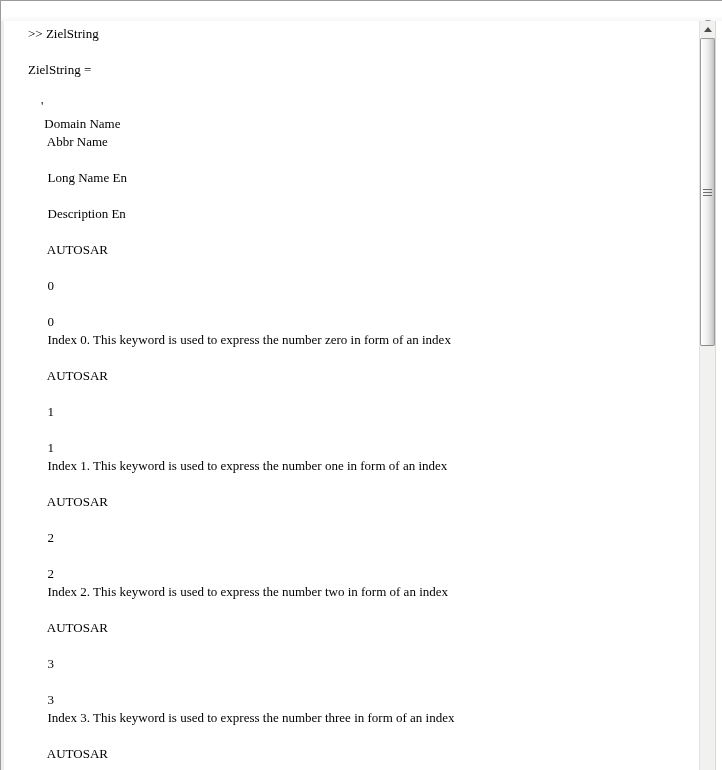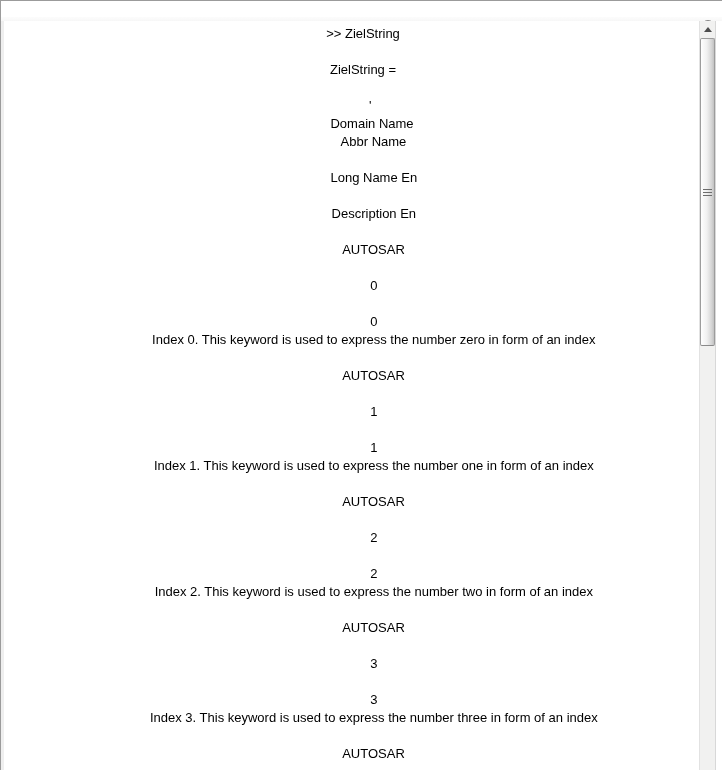--- a/index.html
+++ b/index.html
@@ -49,27 +49,26 @@
     position: absolute; left: 0; top: 20px; right: 0; bottom: 0;
     background: #ffffff;
   }
   .left-margin-strip {
     position: absolute; left: 0; top: 0; width: 3px; bottom: 0;
     background: #efefef;
   }
   .console {
     position: absolute; left: 3px; top: 0; width: 694px; bottom: 0;
     margin: 0; padding: 4px 0 0 24px;
-    font-family: Liberation Sans, sans-serif;
+    font-family: Liberation Serif, serif;
     font-size: 13px; line-height: 18px;
     color: #000000;
     white-space: pre;
     overflow: hidden;
     cursor: text;
-    text-align: center;
   }
   
   .scrollbar {
     position: absolute; top: 0; right: 6px; width: 17px; bottom: 0;
     background: #f1f1f0;
     border-left: 1px solid #e2e2e2;
     border-right: 1px solid #d8d8d8;
   }
   .sb-up-btn {
     position: absolute; top: 0; left: 0; right: 0; height: 16px;

